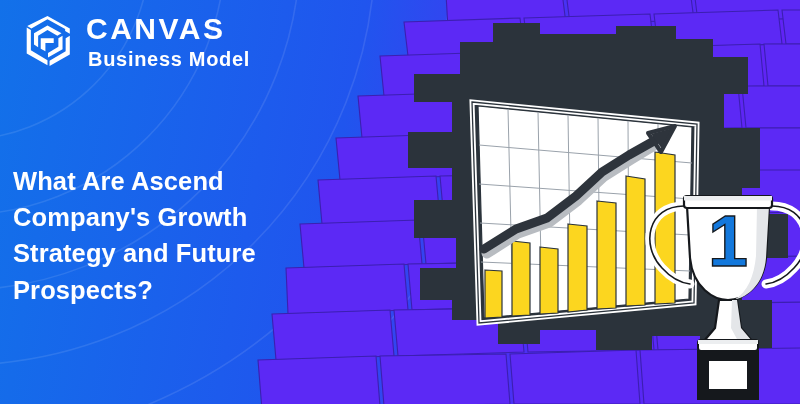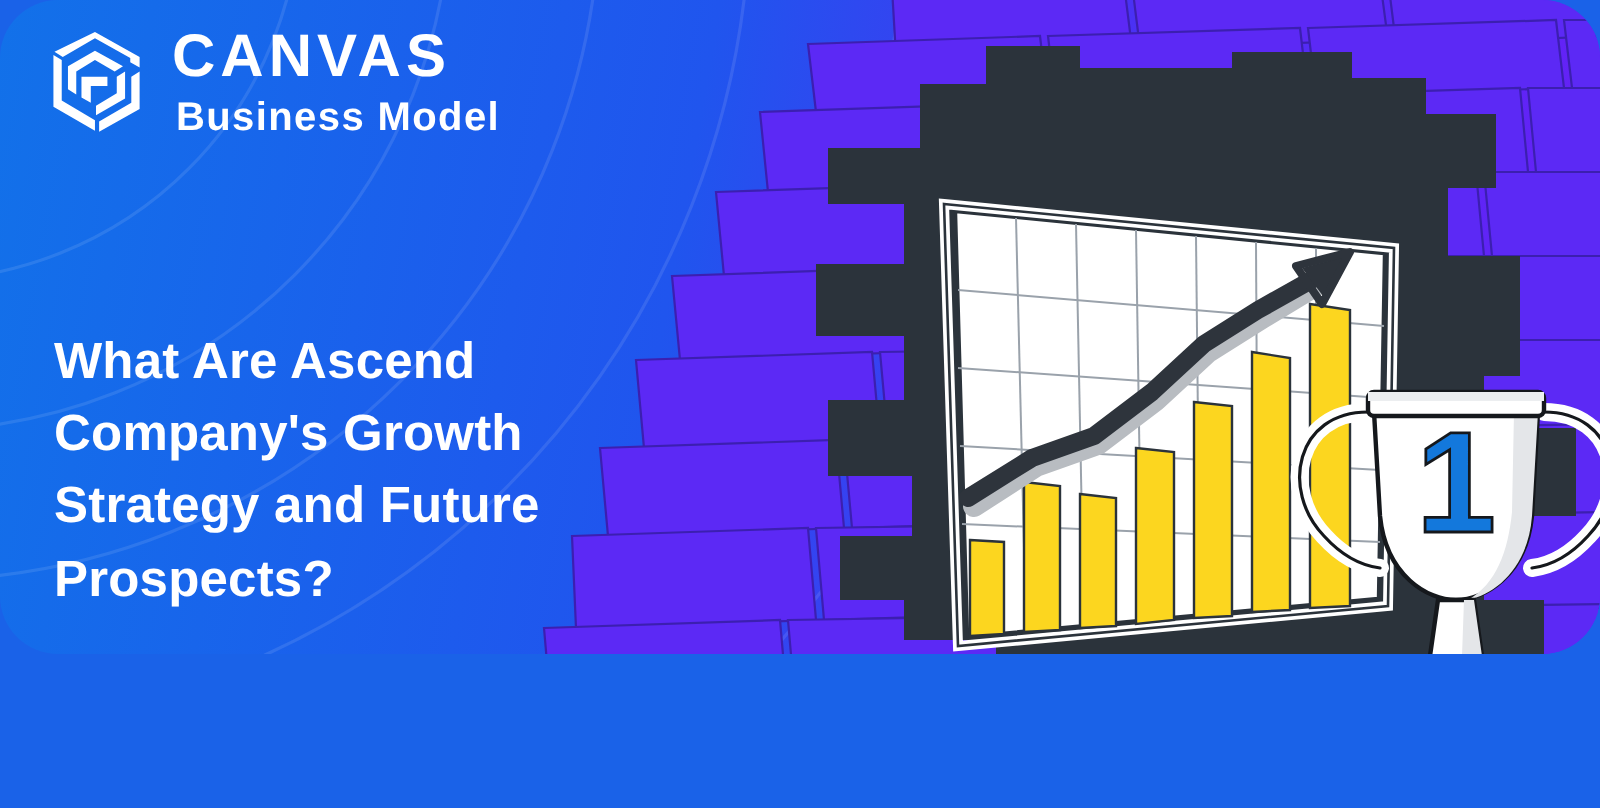--- a/index.html
+++ b/index.html
@@ -3,23 +3,22 @@
 <meta charset="utf-8">
 <title>Canvas Business Model Banner</title>
 <style>
   html,body{margin:0;padding:0;}
   body{
     width:800px;height:404px;overflow:hidden;
     font-family:"Liberation Sans","DejaVu Sans",sans-serif;
     background:#1a62e8;
   }
   #banner{
-    position:relative;width:800px;height:327px;overflow:hidden;
+    position:relative;width:800px;height:404px;overflow:hidden;
     background:linear-gradient(100deg,#1271e9 0%,#2055ee 42%,#4a31f4 66%,#6a1ef7 100%);
-    border-radius:29px;
   }
 
   
   .arcs{position:absolute;left:0;top:0;width:800px;height:404px;pointer-events:none;}
 
   
   .bricks{position:absolute;left:0;top:0;width:800px;height:404px;pointer-events:none;}
 
   
   .blob{position:absolute;left:0;top:0;width:800px;height:404px;pointer-events:none;}
@@ -35,21 +34,21 @@
     color:#ffffff;font-size:30px;font-weight:bold;letter-spacing:2.5px;
     font-family:"Liberation Sans","DejaVu Sans",sans-serif;
   }
   .logo-sub{
     color:#ffffff;font-size:20px;font-weight:bold;letter-spacing:.7px;
     margin-top:5px;margin-left:2px;
   }
 
   
   .headline{
-    position:absolute;left:27px;top:146px;width:330px;
+    position:absolute;left:13px;top:146px;width:330px;
     color:#ffffff;font-size:25.5px;font-weight:bold;line-height:1.42;
     letter-spacing:.1px;
     font-family:"Liberation Sans","DejaVu Sans",sans-serif;
     white-space:pre-line;
   }
 
   
   .art{position:absolute;left:0;top:0;width:800px;height:404px;pointer-events:none;}
 </style>
 </head>

